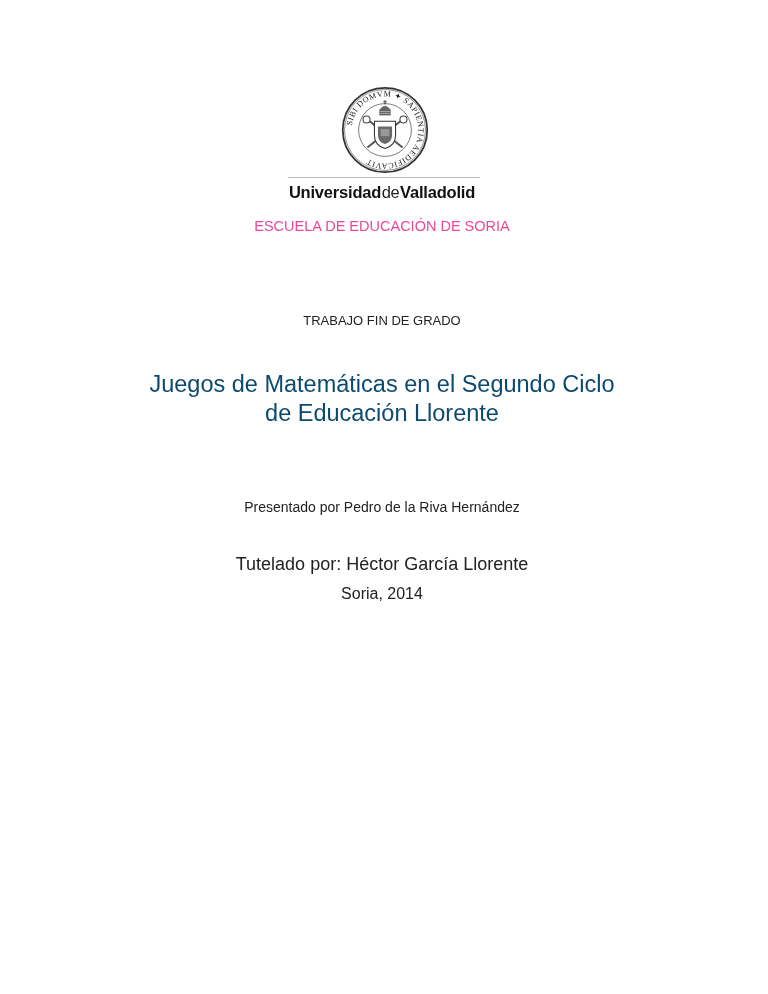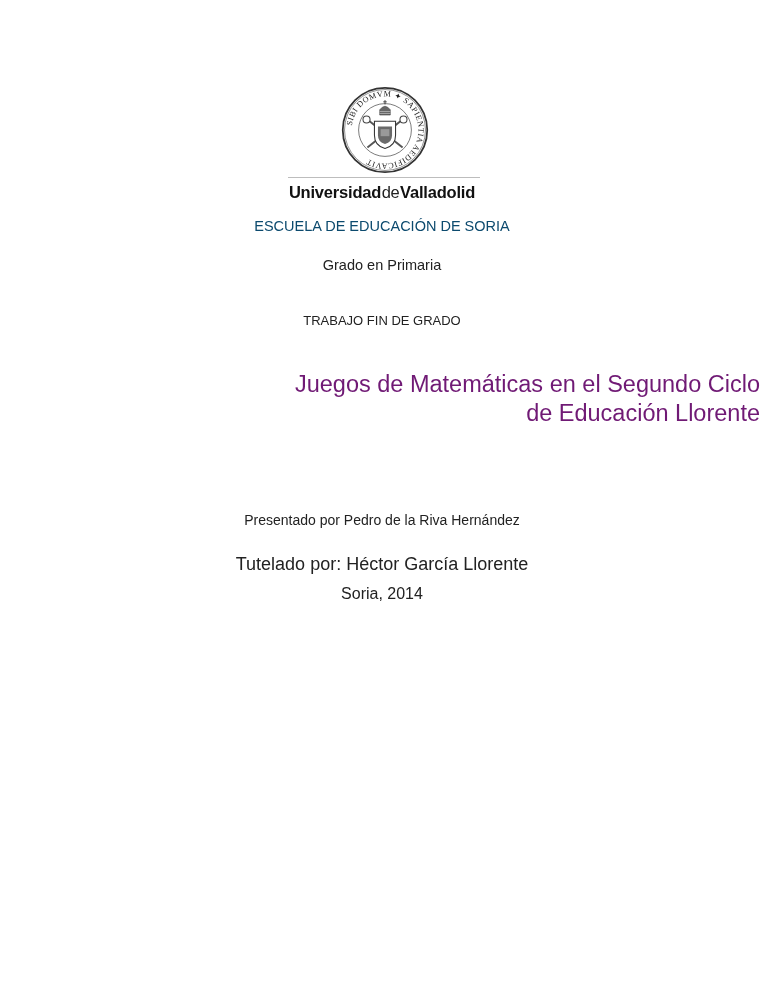--- a/index.html
+++ b/index.html
@@ -47,46 +47,44 @@
       top: 183px;
       font-size: 16.5px;
       letter-spacing: -0.2px;
       color: #111111;
     }
     .wordmark .bold { font-weight: bold; }
     .wordmark .light { font-weight: normal; color: #222; margin: 0 0.5px; }
     .school {
       top: 218px;
       font-size: 14.5px;
-      color: #0c4a6e;
+      color: #ec4899;
     }
     .degree {
       top: 257px;
       font-size: 14.5px;
       color: #222222;
     }
     .doc-type {
       top: 313px;
       font-size: 13px;
       color: #222222;
     }
     .title {
       top: 370px;
       font-size: 23.5px;
       line-height: 29px;
-      color: #701a75;
+      color: #0c4a6e;
       font-weight: normal;
-      text-align: right;
     }
     .title span { display: block; }
     .author {
       top: 499px;
       font-size: 14px;
       color: #222222;
-      margin-top: 13px;
     }
     .tutor {
       top: 554px;
       font-size: 18px;
       color: #222222;
     }
     .place-date {
       top: 585px;
       font-size: 16px;
       color: #222222;
@@ -123,21 +121,20 @@
     <path d="M42,46 L58,46 L58,56 Q58,64 50,66 Q42,64 42,56 Z" fill="#6a6a6a"></path>
     <rect x="45" y="49" width="10" height="8" fill="#999"></rect>
   </svg>
 
   <div class="rule"></div>
 
   <div class="center wordmark"><span class="bold">Universidad</span><span class="light">de</span><span class="bold">Valladolid</span></div>
 
   <div class="center school">ESCUELA DE EDUCACIÓN DE SORIA</div>
 
-  <div class="center degree">Grado en Primaria</div>
 
   <div class="center doc-type">TRABAJO FIN DE GRADO</div>
 
   <div class="center title">
     <span>Juegos de Matemáticas en el Segundo Ciclo</span>
     <span>de Educación Llorente</span>
   </div>
 
   <div class="center author">Presentado por Pedro de la Riva Hernández</div>
 

